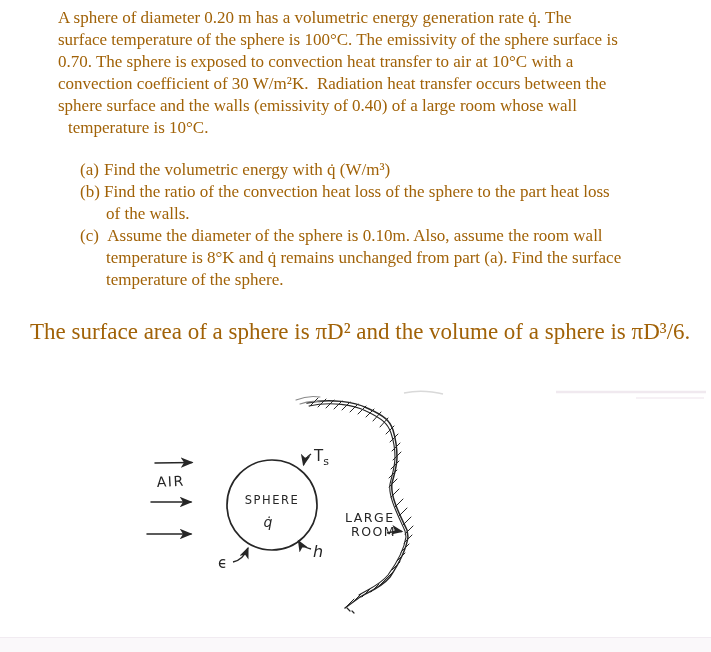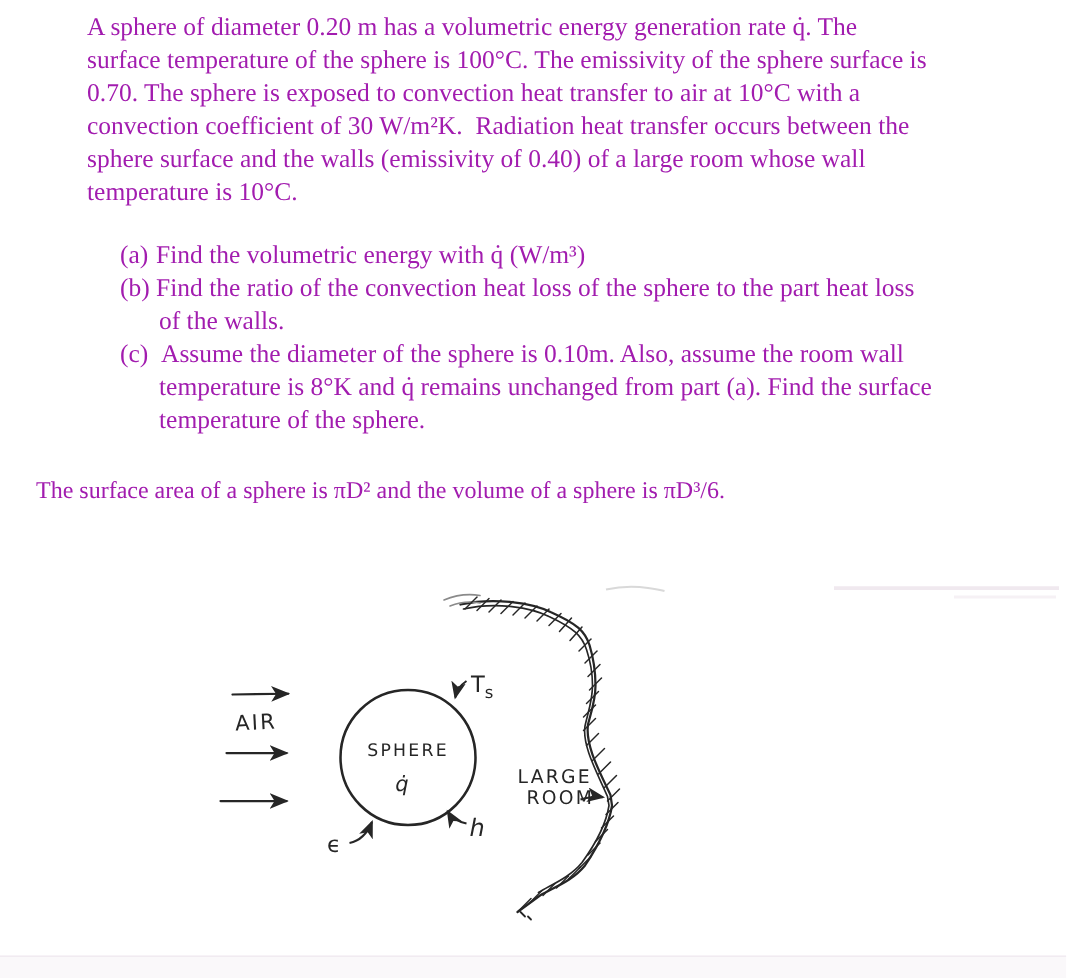--- a/index.html
+++ b/index.html
@@ -2,40 +2,40 @@
 <html><head>
 <meta charset="utf-8">
 <style>
   html,body{margin:0;padding:0;background:#ffffff;}
   .page{
     position:relative;
     width:711px;height:652px;
     background:#ffffff;
     overflow:hidden;
     font-family:"Liberation Serif", serif;
-    color:#a21caf;
+    color:#a16207;
   }
   .tline{
     position:absolute;
     white-space:pre;
     font-size:17px;
     line-height:22px;
   }
   .list-row{
     position:absolute;
     display:flex;
     white-space:pre;
     font-size:17px;
     line-height:22px;
   }
   .list-label{display:inline-block;min-width:24px;}
   .formula{
     position:absolute;
-    left:24px;top:319px;
-    font-size:16px;
+    left:30px;top:319px;
+    font-size:23px;
     white-space:pre;
   }
   .diagram-svg{
     position:absolute;
     left:0;top:385px;
     width:711px;height:255px;
   }
   .diagram-svg text{
     font-family:"DejaVu Sans", sans-serif;
     fill:#262626;
@@ -53,21 +53,21 @@
 <body>
 
 <div class="page">
 
   <div>
     <div class="tline" style="left:58px;top:7px">A sphere of diameter 0.20 m has a volumetric energy generation rate q̇. The</div>
     <div class="tline" style="left:58px;top:29px">surface temperature of the sphere is 100°C. The emissivity of the sphere surface is</div>
     <div class="tline" style="left:58px;top:51px">0.70. The sphere is exposed to convection heat transfer to air at 10°C with a</div>
     <div class="tline" style="left:58px;top:73px">convection coefficient of 30 W/m²K.  Radiation heat transfer occurs between the</div>
     <div class="tline" style="left:58px;top:95px">sphere surface and the walls (emissivity of 0.40) of a large room whose wall</div>
-    <div class="tline" style="left:58px;top:117px">temperature is 10°C.</div>
+    <div class="tline" style="left:68px;top:117px">temperature is 10°C.</div>
   </div>
 
   <div>
     <div class="list-row" style="left:80px;top:159px">
       <span class="list-label">(a)</span><span>Find the volumetric energy with q̇ (W/m³)</span>
     </div>
     <div class="list-row" style="left:80px;top:181px">
       <span class="list-label">(b)</span><span>Find the ratio of the convection heat loss of the sphere to the part heat loss</span>
     </div>
     <div class="list-row" style="left:106px;top:203px">

